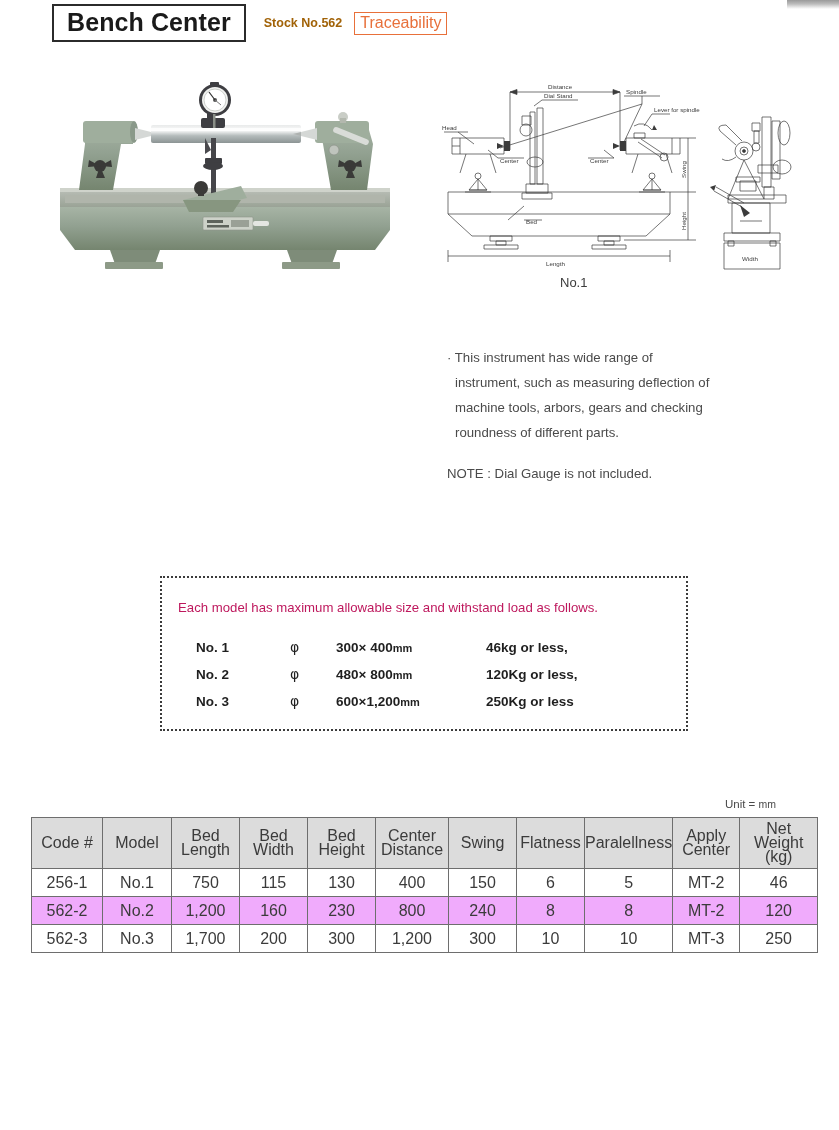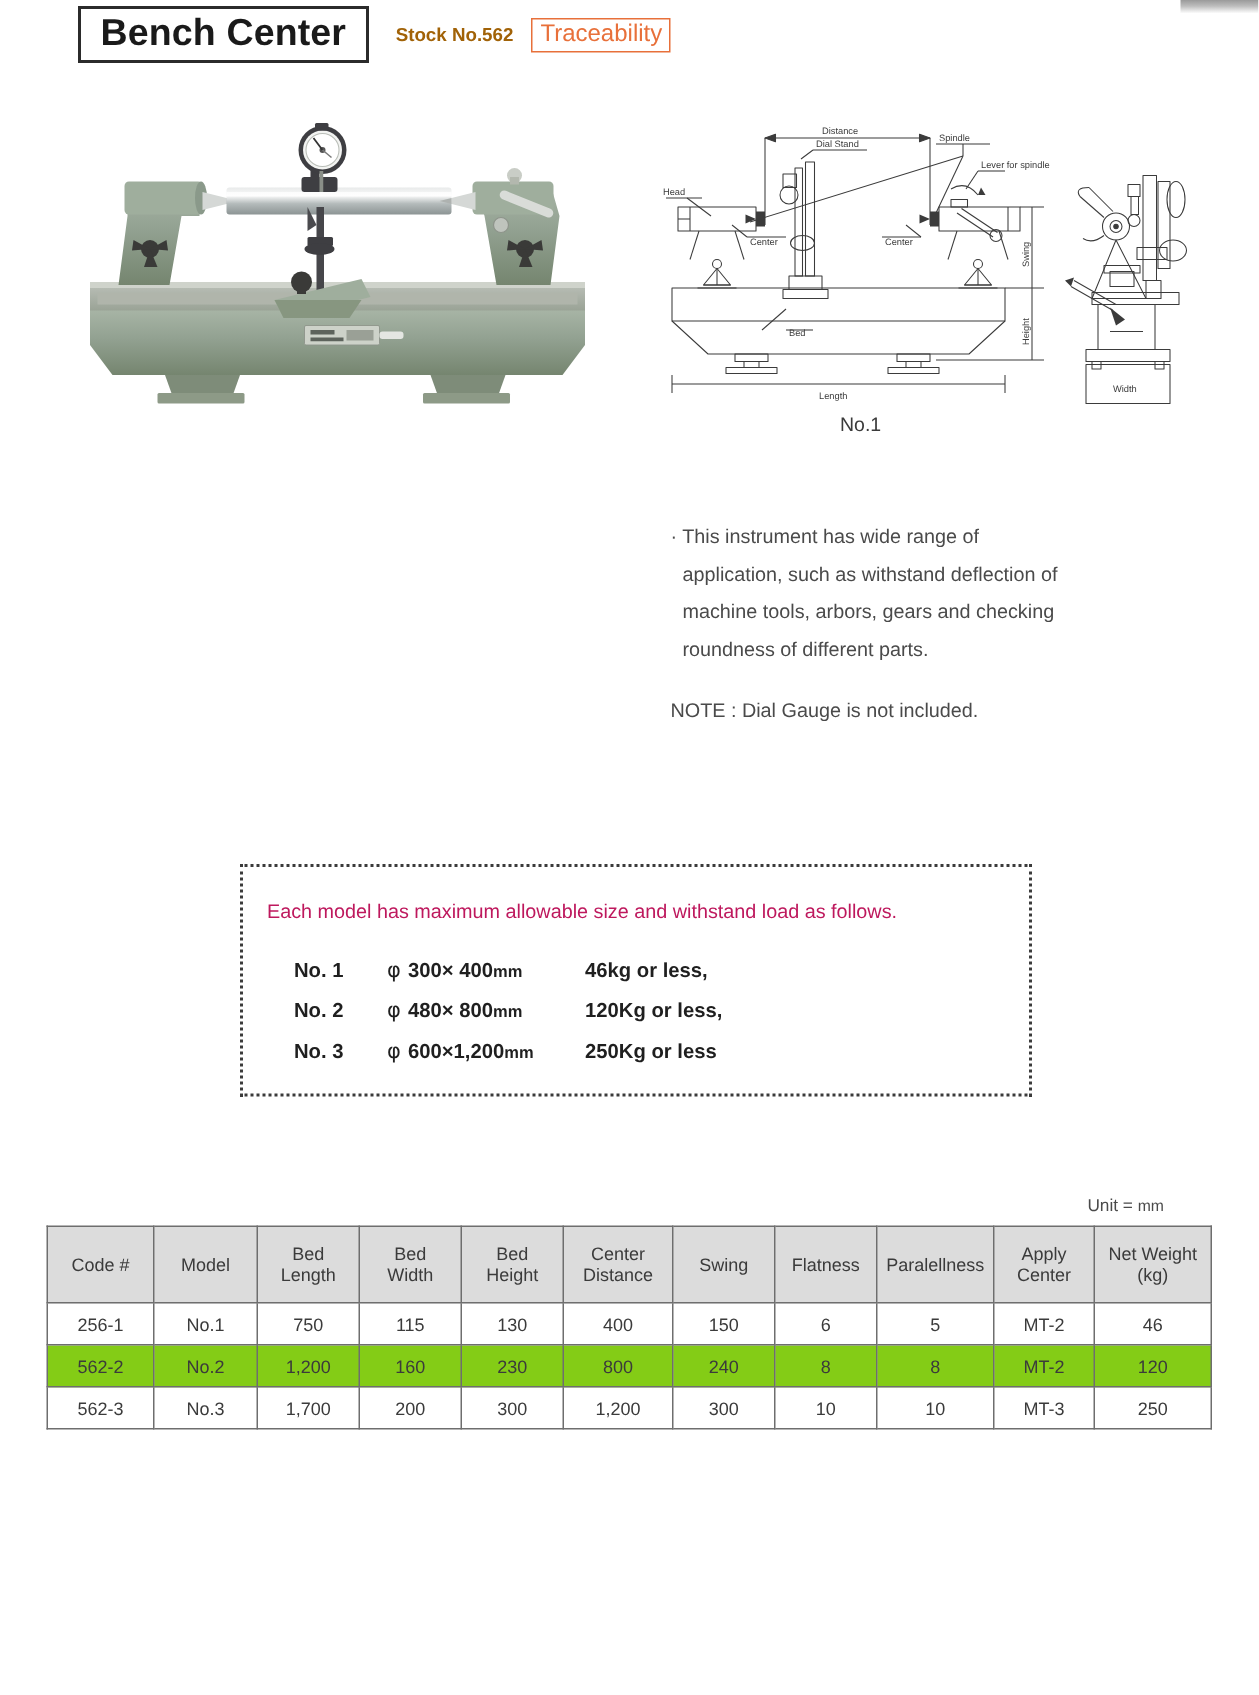--- a/index.html
+++ b/index.html
@@ -132,20 +132,21 @@
     left: 34px;
     top: 61px;
     font-size: 13.5px;
     font-weight: bold;
     color: #1f1f1f;
   }
   .spec-row {
     display: flex;
     align-items: baseline;
     height: 27px;
+    gap: 32px;
   }
   .sr-model { width: 62px; }
   .sr-phi   { width: 14px; font-family: "DejaVu Sans", sans-serif; font-weight: normal; font-size: 14px; }
   .sr-dim   { width: 118px; white-space: nowrap; }
   .sr-dim .mm { font-size: 11px; }
   .sr-load  { white-space: nowrap; }
 
   
   .unit-label {
     position: absolute;
@@ -154,42 +155,42 @@
     font-size: 11.5px;
     color: #4a4a4a;
   }
   .unit-label .mm { font-size: 10.5px; }
 
   .spec-table {
     position: absolute;
     left: 31px;
     top: 817px;
     border-collapse: collapse;
-    font-size: 12px;
+    font-size: 16px;
     color: #3b3b3b;
   }
   .spec-table th,
   .spec-table td {
     border: 1px solid #6e6e6e;
     text-align: center;
     vertical-align: middle;
     font-weight: normal;
     padding: 0;
   }
   .spec-table thead th {
     background: #dcdcdc;
     height: 50px;
     line-height: 14px;
   }
   .spec-table tbody td {
     height: 27px;
     background: #ffffff;
   }
   .spec-table tbody tr.highlight td {
-    background: #84cc16;
+    background: #f0abfc;
   }
 </style>
 </head>
 <body>
 
 <div class="page-edge-bar"></div>
 
 <div class="header">
   <div class="title-box">Bench Center</div>
   <div class="stock-no">Stock No.562</div>
@@ -444,21 +445,21 @@
     <rect x="64" y="146" width="6" height="5"></rect>
 
     <rect x="18" y="148" width="56" height="26"></rect>
   </g>
   <text x="36" y="166" font-family="Liberation Sans, sans-serif" font-size="6.2" fill="#3b3b3b">Width</text>
 </svg>
 
 <div class="fig-caption">No.1</div>
 
 <div class="description">
-  <div class="desc-bullet">· This instrument has wide range of application, such as withstand deflection of machine tools, arbors, gears and checking roundness of different parts.</div>
+  <div class="desc-bullet">· This instrument has wide range of instrument, such as measuring deflection of machine tools, arbors, gears and checking roundness of different parts.</div>
   <div class="desc-note">NOTE : Dial Gauge is not included.</div>
 </div>
 
 <div class="specbox">
   <div class="specbox-intro">Each model has maximum allowable size and withstand load as follows.</div>
   <div class="specbox-rows">
     <div class="spec-row">
       <span class="sr-model">No. 1</span>
       <span class="sr-phi">φ</span>
       <span class="sr-dim"><span>300×  400</span><span class="mm">mm</span></span>

